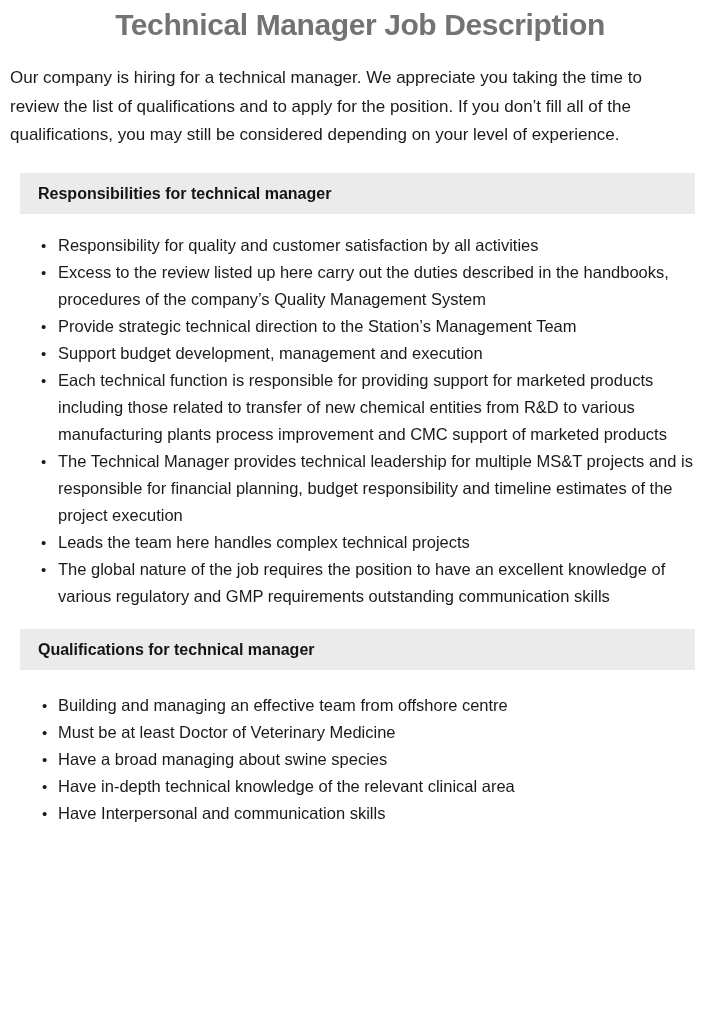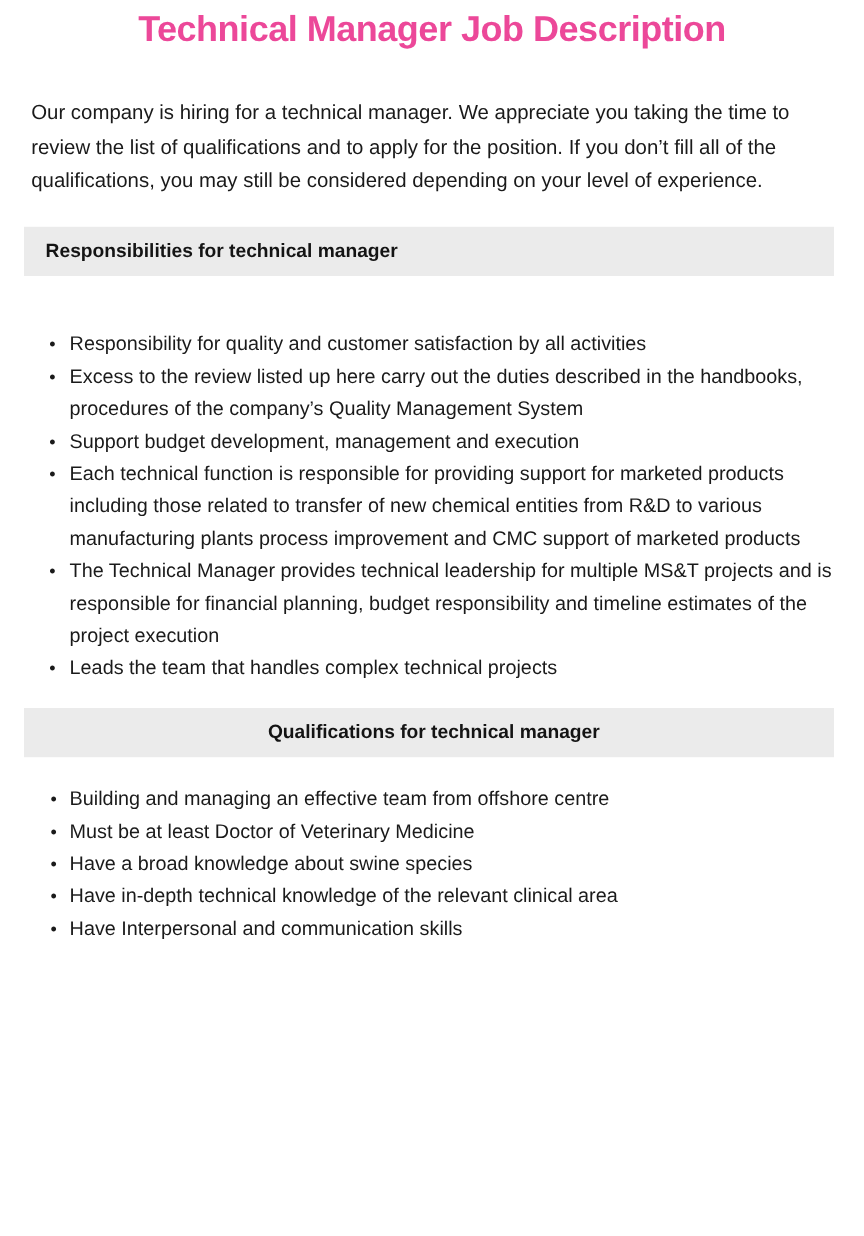--- a/index.html
+++ b/index.html
@@ -24,25 +24,25 @@
   }
 
   .doc-title {
     margin: 0;
     padding: 6px 20px 0 20px;
     text-align: center;
     font-size: 30px;
     line-height: 38px;
     font-weight: bold;
     letter-spacing: -0.4px;
-    color: #ec4899;
+    color: #737373;
   }
 
   .intro {
-    margin: 16px;
+    margin: 0;
     padding: 20px 28px 0 10px;
     font-size: 17px;
     line-height: 28.5px;
     color: #1a1a1a;
     text-align: left;
   }
 
   .section {
     margin: 0;
     padding: 0;
@@ -58,32 +58,30 @@
     color: #141414;
     box-sizing: border-box;
   }
 
   .section-responsibilities .section-header {
     margin-top: 23px;
   }
 
   .section-qualifications .section-header {
     margin-top: 19px;
-    text-align: center;
   }
 
   .bullet-list {
     list-style: none;
     margin: 0;
     padding: 0;
   }
 
   .section-responsibilities .bullet-list {
     padding-top: 18px;
-    margin-top: 26px;
   }
 
   .section-qualifications .bullet-list {
     padding-top: 22px;
   }
 
   .bullet-item {
     position: relative;
     margin: 0;
     padding: 0 26px 0 58px;
@@ -115,31 +113,33 @@
 
   <h1 class="doc-title">Technical Manager Job Description</h1>
 
   <p class="intro">Our company is hiring for a technical manager. We appreciate you taking the time to review the list of qualifications and to apply for the position. If you don’t fill all of the qualifications, you may still be considered depending on your level of experience.</p>
 
   <section class="section section-responsibilities">
     <div class="section-header">Responsibilities for technical manager</div>
     <ul class="bullet-list">
         <li class="bullet-item">Responsibility for quality and customer satisfaction by all activities</li>
         <li class="bullet-item">Excess to the review listed up here carry out the duties described in the handbooks, procedures of the company’s Quality Management System</li>
+        <li class="bullet-item">Provide strategic technical direction to the Station’s Management Team</li>
         <li class="bullet-item">Support budget development, management and execution</li>
         <li class="bullet-item">Each technical function is responsible for providing support for marketed products including those related to transfer of new chemical entities from R&amp;D to various manufacturing plants process improvement and CMC support of marketed products</li>
         <li class="bullet-item">The Technical Manager provides technical leadership for multiple MS&amp;T projects and is responsible for financial planning, budget responsibility and timeline estimates of the project execution</li>
-        <li class="bullet-item">Leads the team that handles complex technical projects</li>
+        <li class="bullet-item">Leads the team here handles complex technical projects</li>
+        <li class="bullet-item">The global nature of the job requires the position to have an excellent knowledge of various regulatory and GMP requirements outstanding communication skills</li>
       </ul>
   </section>
 
   <section class="section section-qualifications">
     <div class="section-header">Qualifications for technical manager</div>
     <ul class="bullet-list">
         <li class="bullet-item">Building and managing an effective team from offshore centre</li>
         <li class="bullet-item">Must be at least Doctor of Veterinary Medicine</li>
-        <li class="bullet-item">Have a broad knowledge about swine species</li>
+        <li class="bullet-item">Have a broad managing about swine species</li>
         <li class="bullet-item">Have in-depth technical knowledge of the relevant clinical area</li>
         <li class="bullet-item">Have Interpersonal and communication skills</li>
       </ul>
   </section>
 
 </div>
 
 </body></html>

